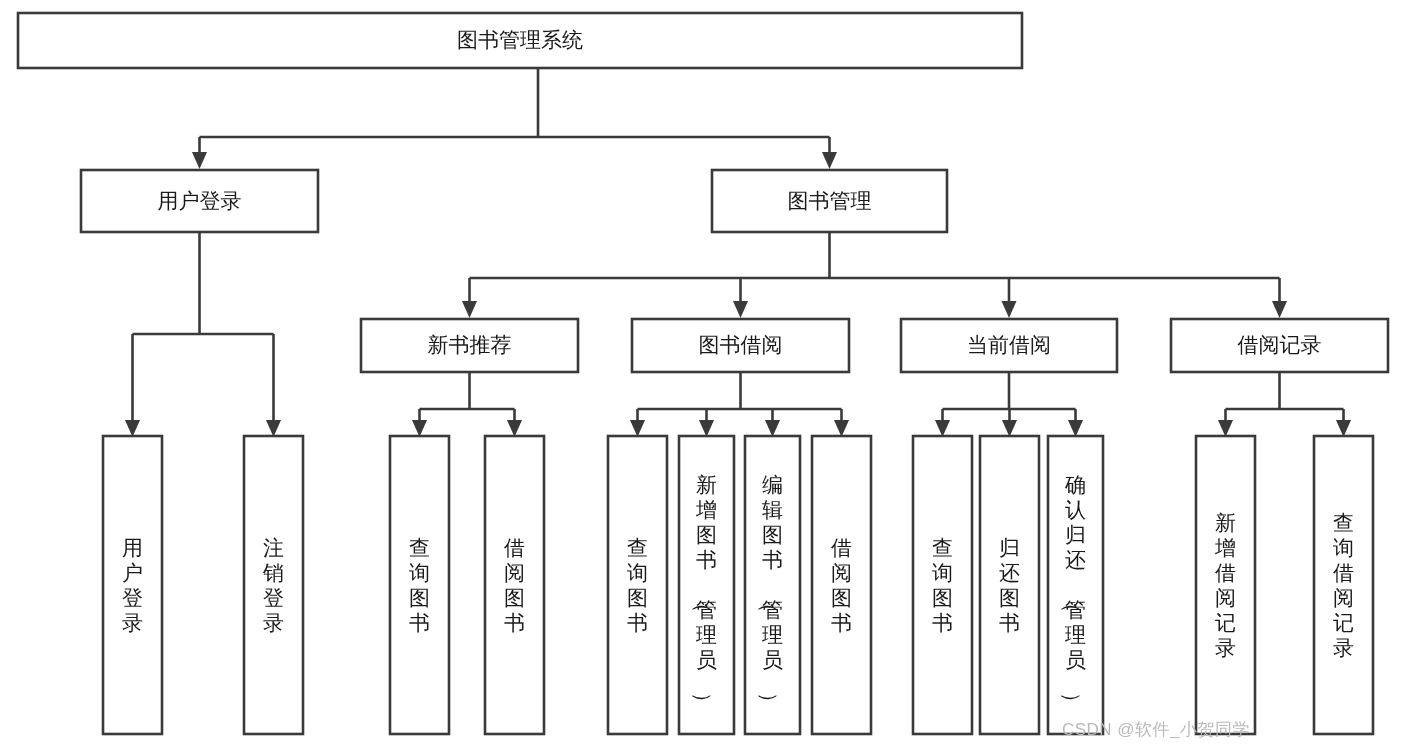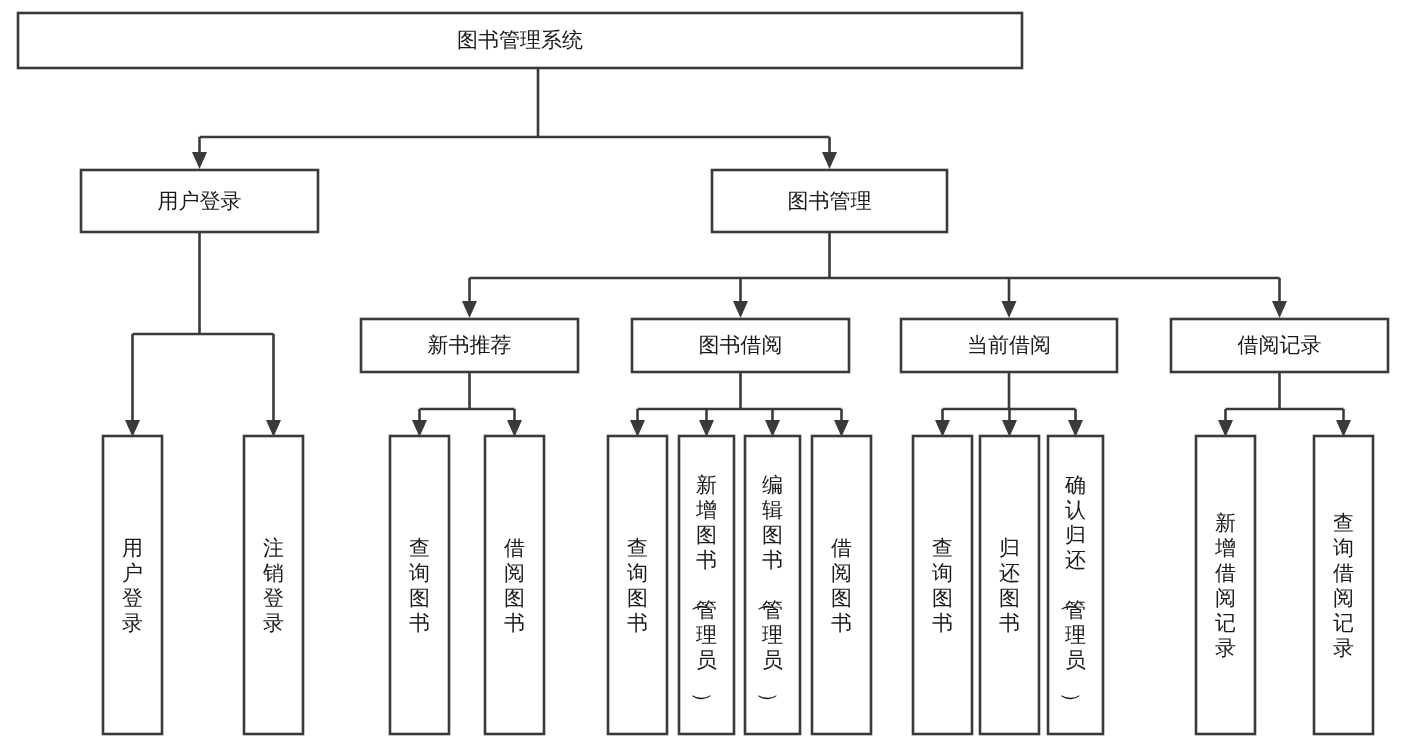--- a/index.html
+++ b/index.html
@@ -200,13 +200,14 @@
         <g>
           <rect x="1196" y="436" width="59" height="298" class="node-rect"></rect>
           <text x="1225.5" class="node-label-v"><tspan x="1225.5" y="529.5">新</tspan><tspan x="1225.5" y="554.5">增</tspan><tspan x="1225.5" y="579.5">借</tspan><tspan x="1225.5" y="604.5">阅</tspan><tspan x="1225.5" y="629.5">记</tspan><tspan x="1225.5" y="654.5">录</tspan></text>
         </g>
         <g>
           <rect x="1314" y="436" width="59" height="298" class="node-rect"></rect>
           <text x="1343.5" class="node-label-v"><tspan x="1343.5" y="529.5">查</tspan><tspan x="1343.5" y="554.5">询</tspan><tspan x="1343.5" y="579.5">借</tspan><tspan x="1343.5" y="604.5">阅</tspan><tspan x="1343.5" y="629.5">记</tspan><tspan x="1343.5" y="654.5">录</tspan></text>
         </g>
       </g>
   </svg>
+  <div class="watermark-text">CSDN @软件_小贺同学</div>
 </div>
 
 </body></html>

